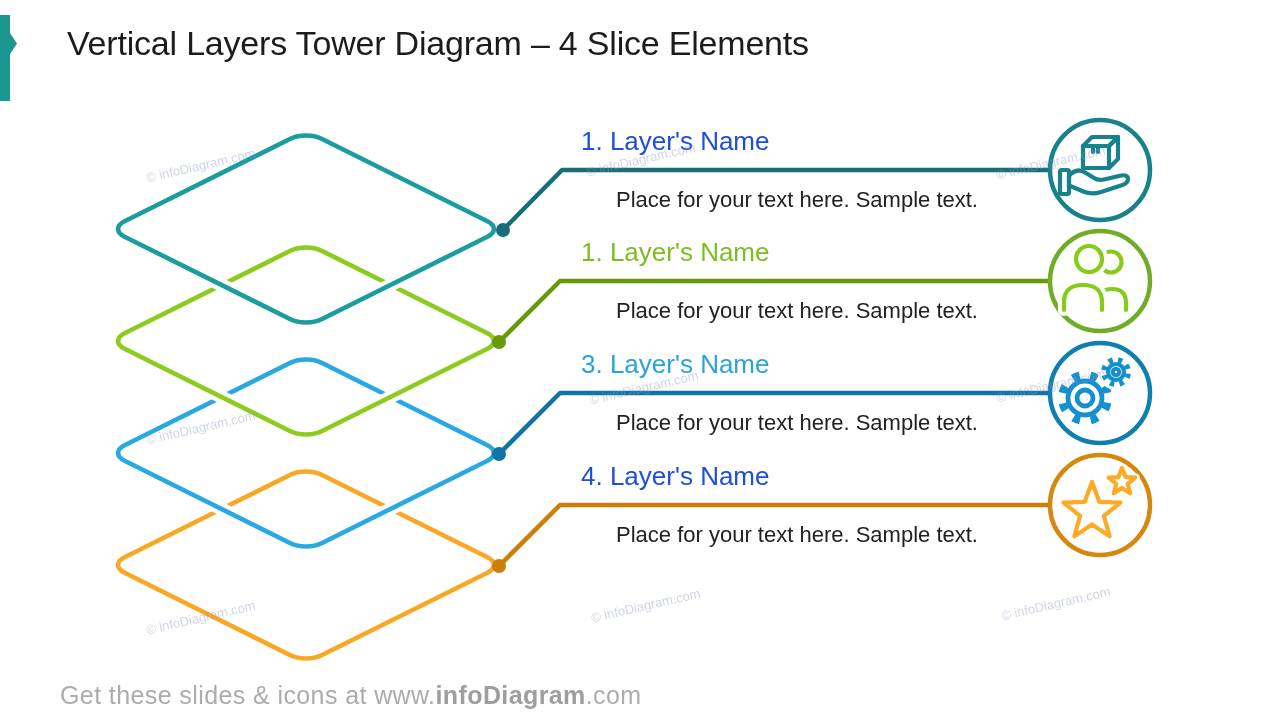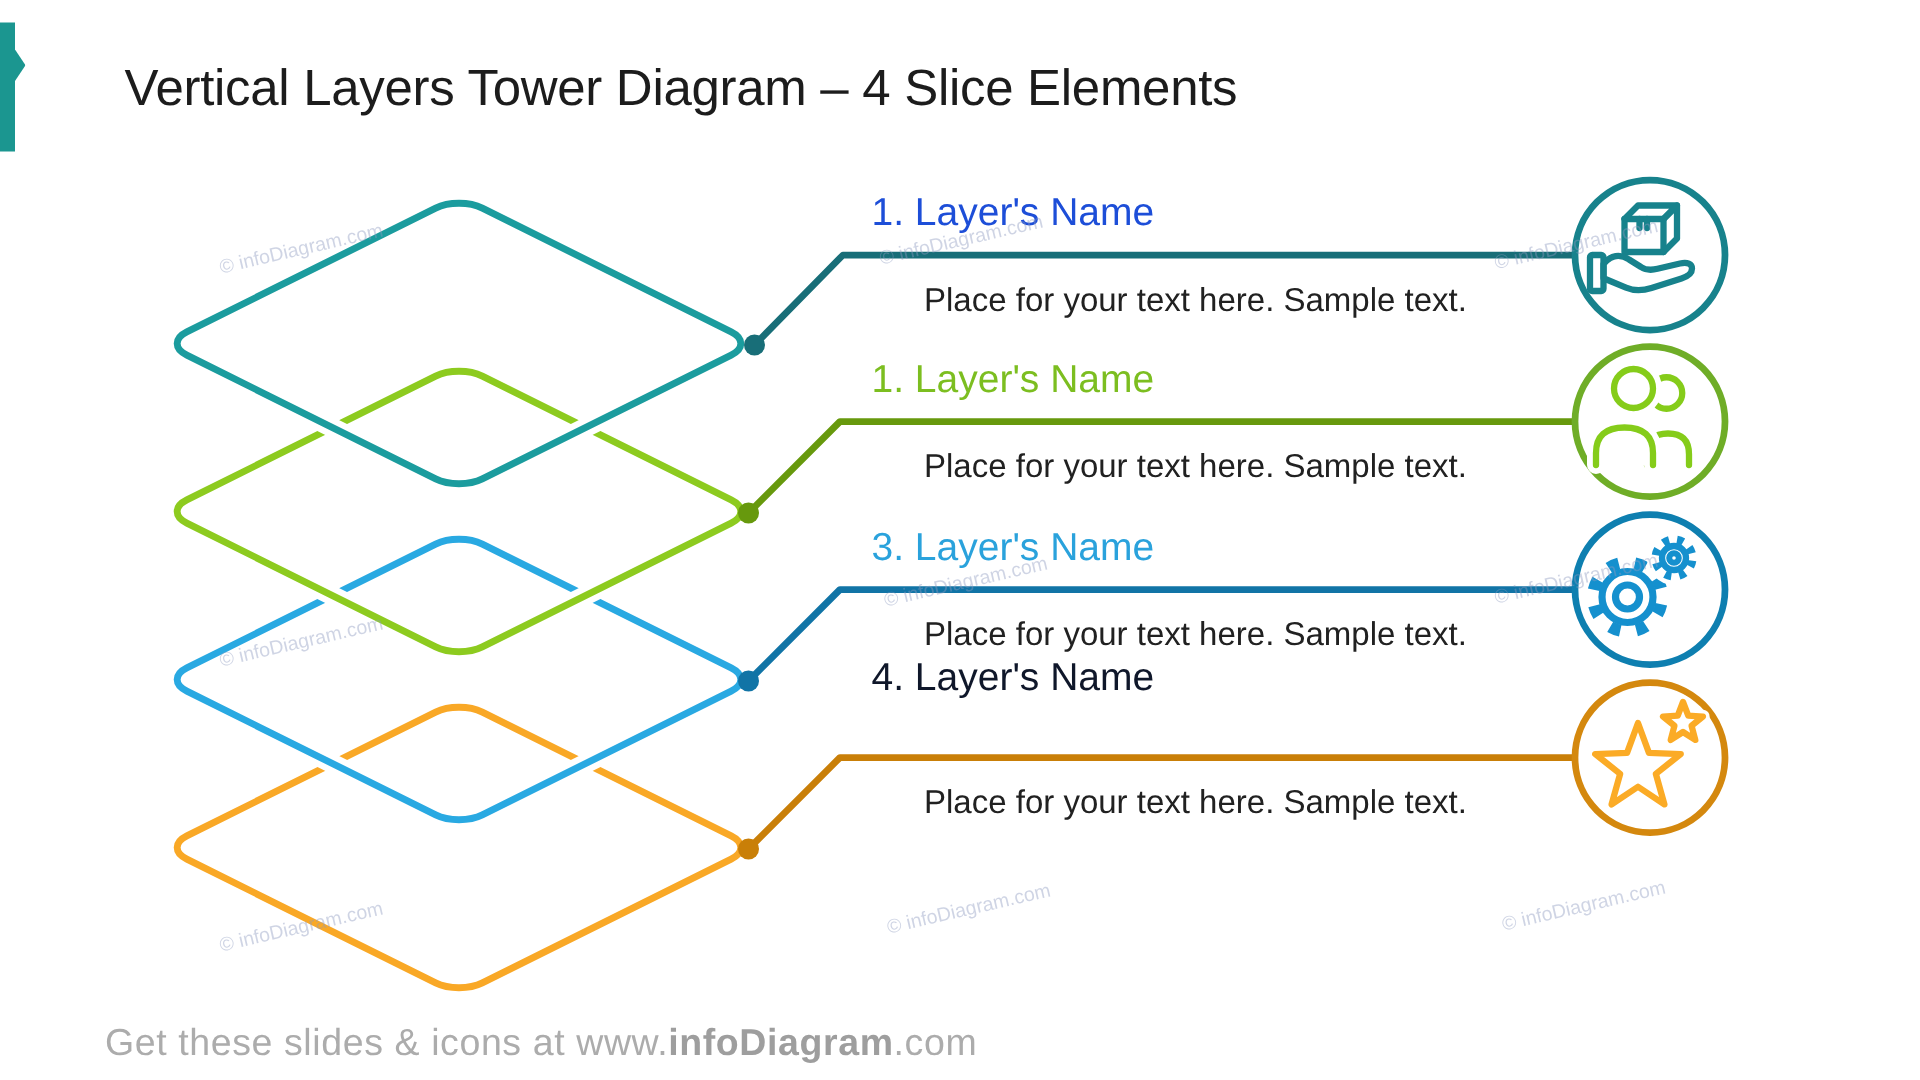--- a/index.html
+++ b/index.html
@@ -6,36 +6,36 @@
   body{width:1280px;height:720px;position:relative;overflow:hidden;background:#ffffff;
        font-family:"Liberation Sans", sans-serif;}
   .stage{position:absolute;inset:0;}
 
   
   .accent-bar{position:absolute;left:0;top:15px;width:10px;height:86px;}
   .accent-chevron{position:absolute;left:10px;top:33px;width:7px;height:21px;
        clip-path:polygon(0 0,100% 50%,0 100%);}
 
   
-  .slide-title{position:absolute;left:67px;top:24px;margin:16px;font-size:34px;font-weight:400;
+  .slide-title{position:absolute;left:67px;top:24px;margin:0;font-size:34px;font-weight:400;
        letter-spacing:-0.2px;color:#1c1c1c;white-space:nowrap;}
 
   
   .diagram-svg{position:absolute;left:0;top:0;width:1280px;height:720px;}
 
   
   .row-title{position:absolute;left:581px;font-size:26px;font-weight:400;white-space:nowrap;}
   .row-desc{position:absolute;left:616px;font-size:22px;color:#212121;white-space:nowrap;}
 
   
   .wm{position:absolute;font-size:13px;color:#8e9bc0;opacity:0.42;transform:rotate(-13deg);
       white-space:nowrap;pointer-events:none;}
 
   
-  .footer{position:absolute;left:70px;top:681px;font-size:25px;color:#acacac;
+  .footer{position:absolute;left:60px;top:681px;font-size:25px;color:#acacac;
       letter-spacing:0.4px;white-space:nowrap;}
   .footer b{color:#9e9e9e;}
 </style>
 </head>
 <body>
 
 <div class="stage">
 
   <div class="accent-bar" style="background-color: rgb(27, 150, 144);"></div>
   <div class="accent-chevron" style="background-color: rgb(27, 150, 144);"></div>
@@ -126,21 +126,21 @@
   </div>
   <div>
     <div class="row-title" style="top: 237px; color: rgb(124, 190, 32);">1. Layer's Name</div>
     <div class="row-desc" style="top:298px">Place for your text here. Sample text.</div>
   </div>
   <div>
     <div class="row-title" style="top: 349px; color: rgb(42, 162, 220);">3. Layer's Name</div>
     <div class="row-desc" style="top:410px">Place for your text here. Sample text.</div>
   </div>
   <div>
-    <div class="row-title" style="top: 436px; color: #0f172a;">4. Layer's Name</div>
+    <div class="row-title" style="top: 461px; color: #1d4ed8;">4. Layer's Name</div>
     <div class="row-desc" style="top:522px">Place for your text here. Sample text.</div>
   </div>
 
   <div class="wm" style="left:145px;top:158px">© infoDiagram.com</div>
   <div class="wm" style="left:585px;top:152px">© infoDiagram.com</div>
   <div class="wm" style="left:995px;top:155px">© infoDiagram.com</div>
   <div class="wm" style="left:145px;top:420px">© infoDiagram.com</div>
   <div class="wm" style="left:588px;top:380px">© infoDiagram.com</div>
   <div class="wm" style="left:995px;top:378px">© infoDiagram.com</div>
   <div class="wm" style="left:145px;top:610px">© infoDiagram.com</div>

